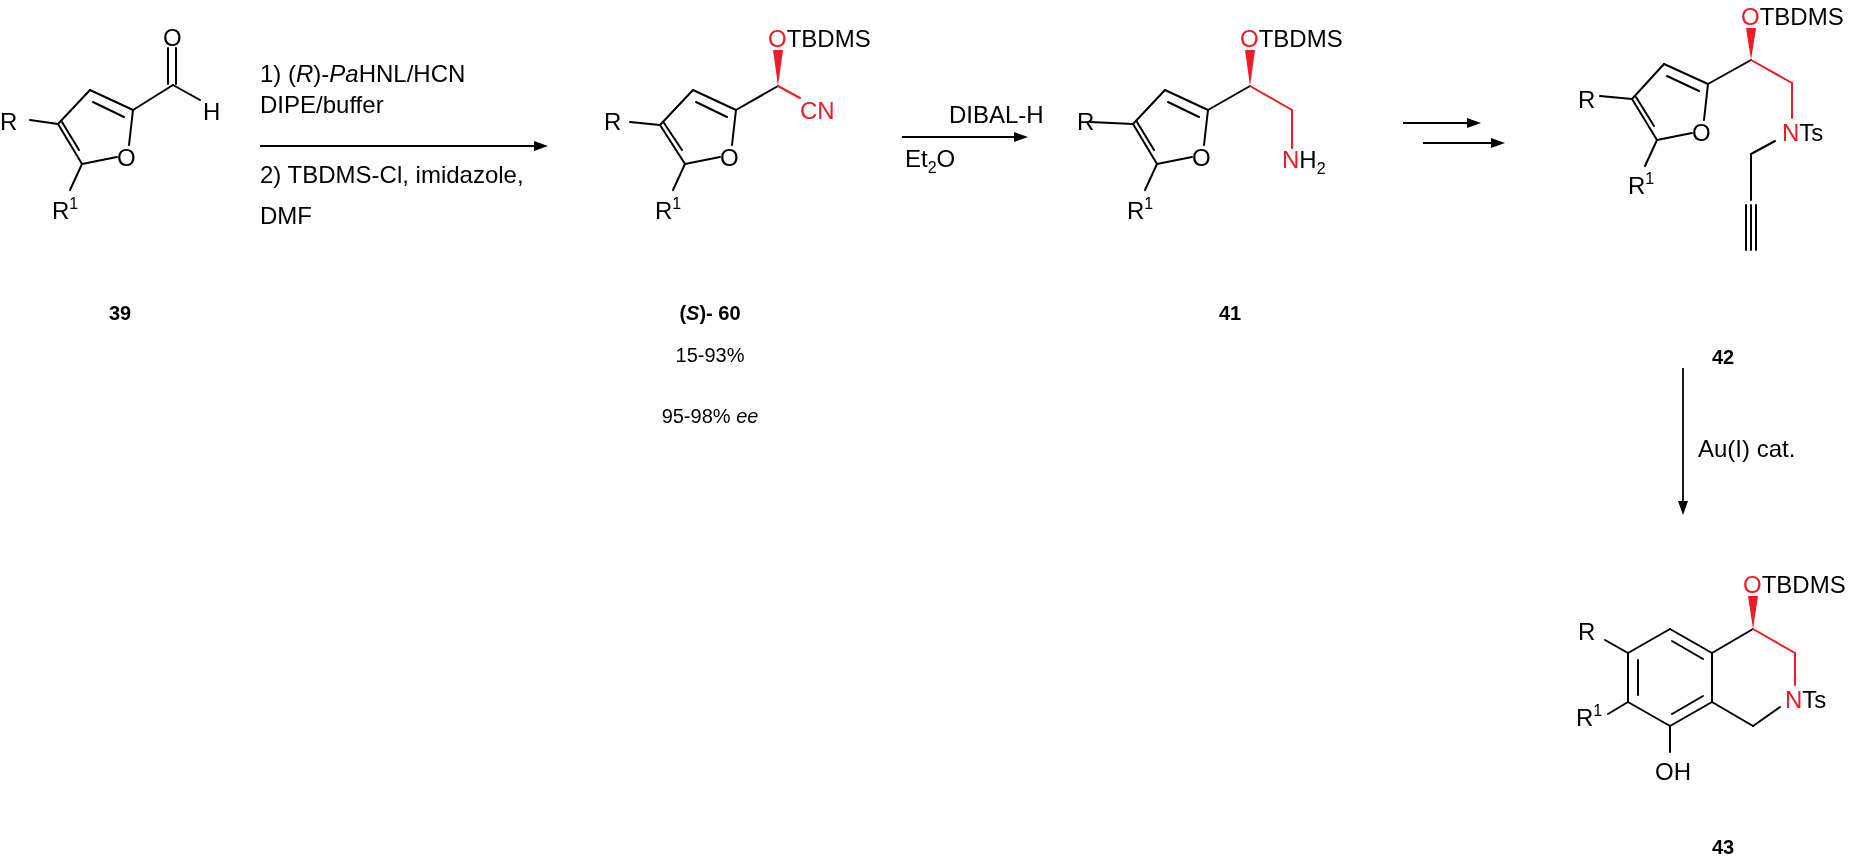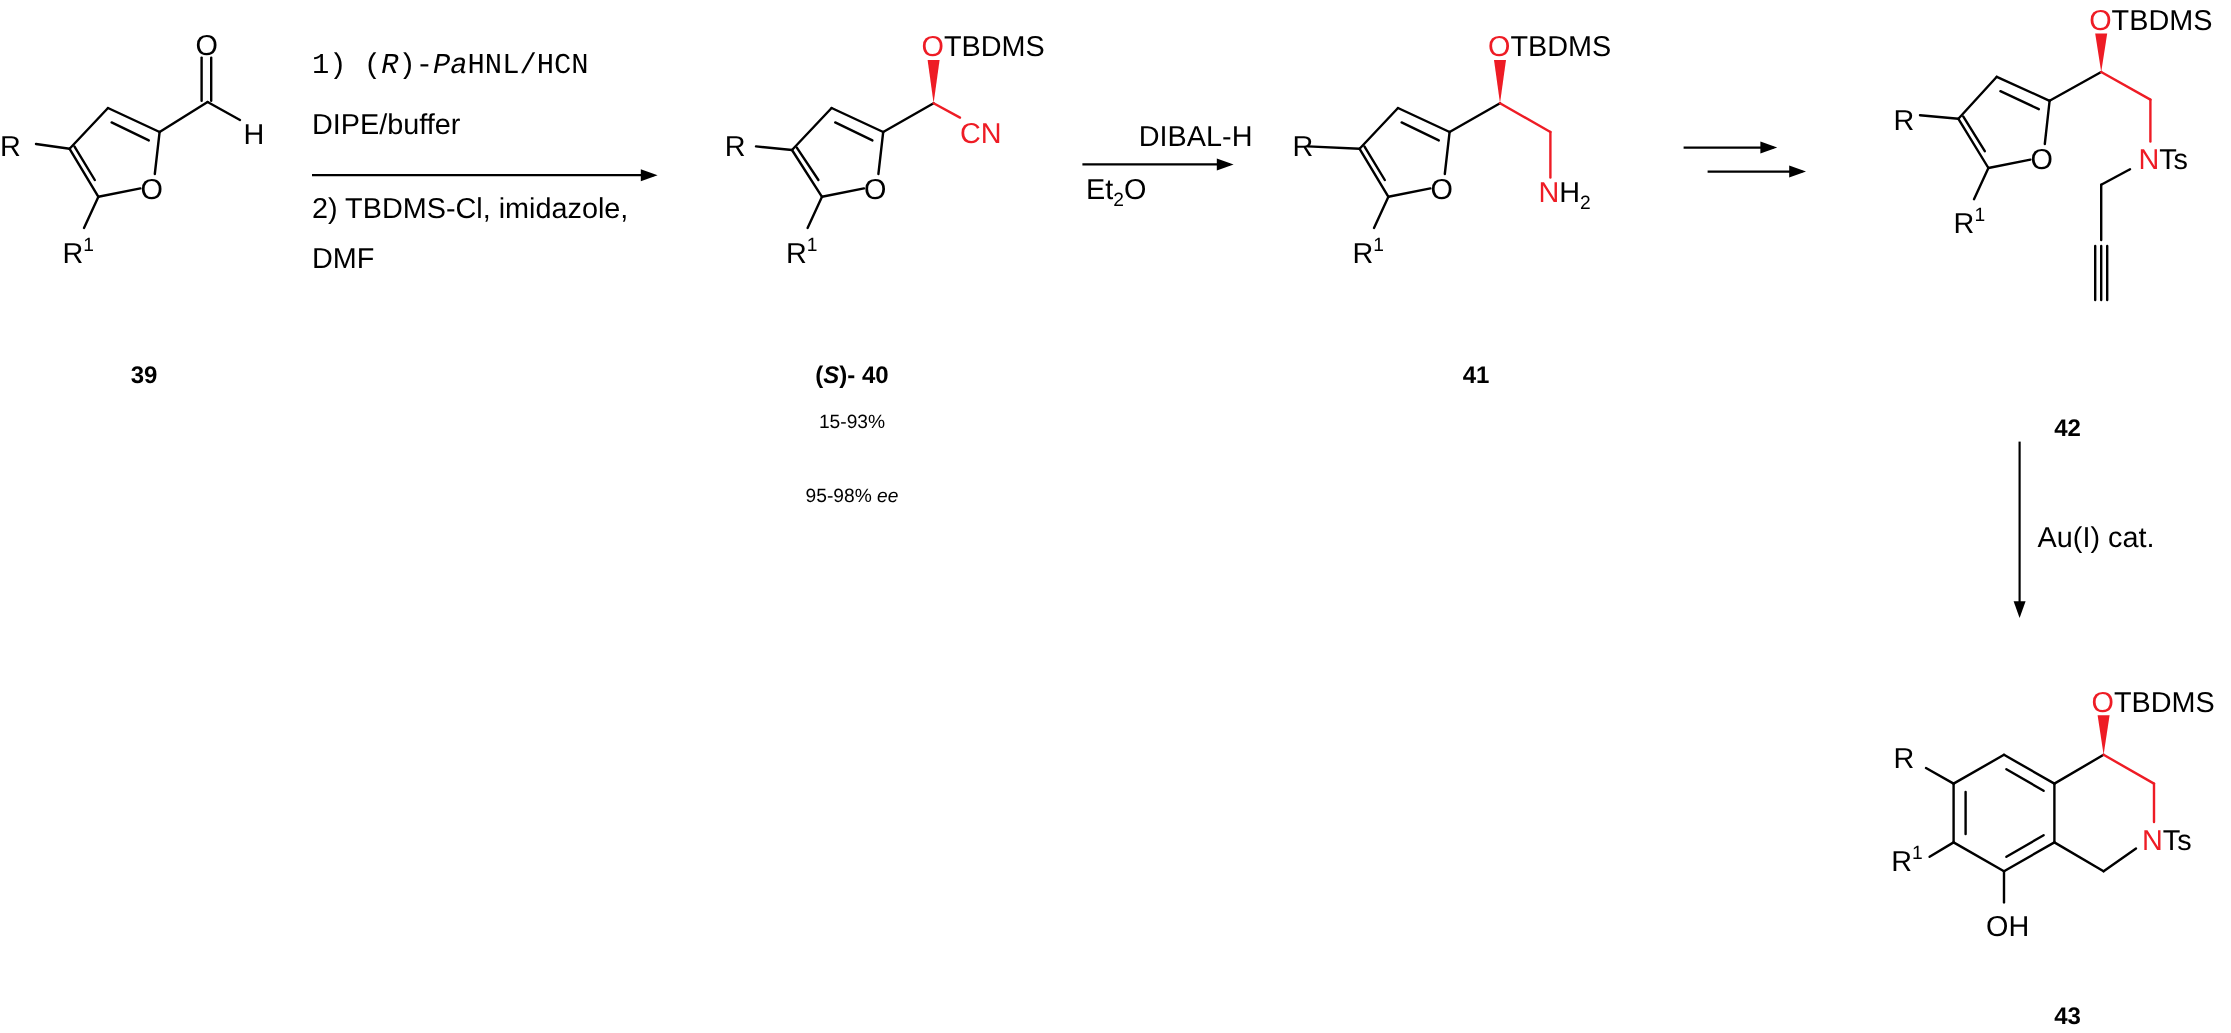--- a/index.html
+++ b/index.html
@@ -7,21 +7,21 @@
          font-family:"Liberation Sans", sans-serif; color:#000; }
   svg.scheme { position:absolute; left:0; top:0; }
   svg text { font-family:"Liberation Sans", sans-serif; }
   .lbl { font-size:24px; fill:#000; }
   .red { fill:#ee1c25; }
   .bond { stroke:#000; stroke-width:2; fill:none; stroke-linecap:round; }
   .rbond { stroke:#ee1c25; stroke-width:2; fill:none; stroke-linecap:round; }
   .arrow { stroke:#000; stroke-width:1.8; fill:none; }
   .txt { position:absolute; font-size:24px; white-space:nowrap; line-height:1; }
   .cmpd { position:absolute; font-size:20px; font-weight:bold; white-space:nowrap; line-height:1; text-align:center; }
-  .yield { position:absolute; font-size:16px; white-space:nowrap; line-height:1; text-align:center; }
+  .yield { position:absolute; font-size:20px; white-space:nowrap; line-height:1; text-align:center; }
 </style>
 </head>
 <body>
 
 <svg class="scheme" width="1859" height="861" viewBox="0 0 1859 861">
 
   <g>
 
     <line class="bond" x1="30" y1="120" x2="58" y2="124"></line>
     <line class="bond" x1="58" y1="124" x2="90" y2="90"></line>
@@ -156,29 +156,29 @@
     <line class="bond" x1="1780" y1="707" x2="1753" y2="726"></line>
     <line class="bond" x1="1753" y1="726" x2="1712" y2="702"></line>
     <text class="lbl" x="1578" y="640">R</text>
     <text class="lbl" x="1576" y="726"><tspan>R</tspan><tspan dy="-10" font-size="16">1</tspan></text>
     <text class="lbl" x="1655" y="780">OH</text>
     <text class="lbl" x="1743" y="593"><tspan class="red">O</tspan><tspan>TBDMS</tspan></text>
     <text class="lbl" x="1785" y="708"><tspan class="red">N</tspan><tspan>Ts</tspan></text>
   </g>
 </svg>
 
-<div class="txt" style="left:260px; top:44px;font-family:Liberation Mono, monospace;"><span>1) (</span><i>R</i><span>)-</span><i>Pa</i><span>HNL/HCN</span></div>
+<div class="txt" style="left:260px; top:62px;"><span>1) (</span><i>R</i><span>)-</span><i>Pa</i><span>HNL/HCN</span></div>
 <div class="txt" style="left:260px; top:93px;">DIPE/buffer</div>
 <div class="txt" style="left:260px; top:163px;">2) TBDMS-Cl, imidazole,</div>
 <div class="txt" style="left:260px; top:204px;">DMF</div>
 
 <div class="txt" style="left:905px; top:103px;margin-left:44px;">DIBAL-H</div>
 <div class="txt" style="left:905px; top:147px;"><span>Et</span><sub style="font-size:16px;">2</sub><span>O</span></div>
 
 <div class="txt" style="left:1698px; top:437px;text-align:center;">Au(I) cat.</div>
 
 <div class="cmpd" style="left:90px; top:303px; width:60px;">39</div>
-<div class="cmpd" style="left:640px; top:303px; width:140px;"><span>(</span><i>S</i><span>)- 40</span></div>
+<div class="cmpd" style="left:640px; top:303px; width:140px;"><span>(</span><i>S</i><span>)- 60</span></div>
 <div class="yield" style="left:640px; top:345px; width:140px;">15-93%</div>
 <div class="yield" style="left:620px; top:406px; width:180px;"><span>95-98% </span><i>ee</i></div>
 <div class="cmpd" style="left:1200px; top:303px; width:60px;">41</div>
 <div class="cmpd" style="left:1693px; top:303px; width:60px;margin-top:44px;">42</div>
 <div class="cmpd" style="left:1693px; top:837px; width:60px;">43</div>
 
 </body></html>

